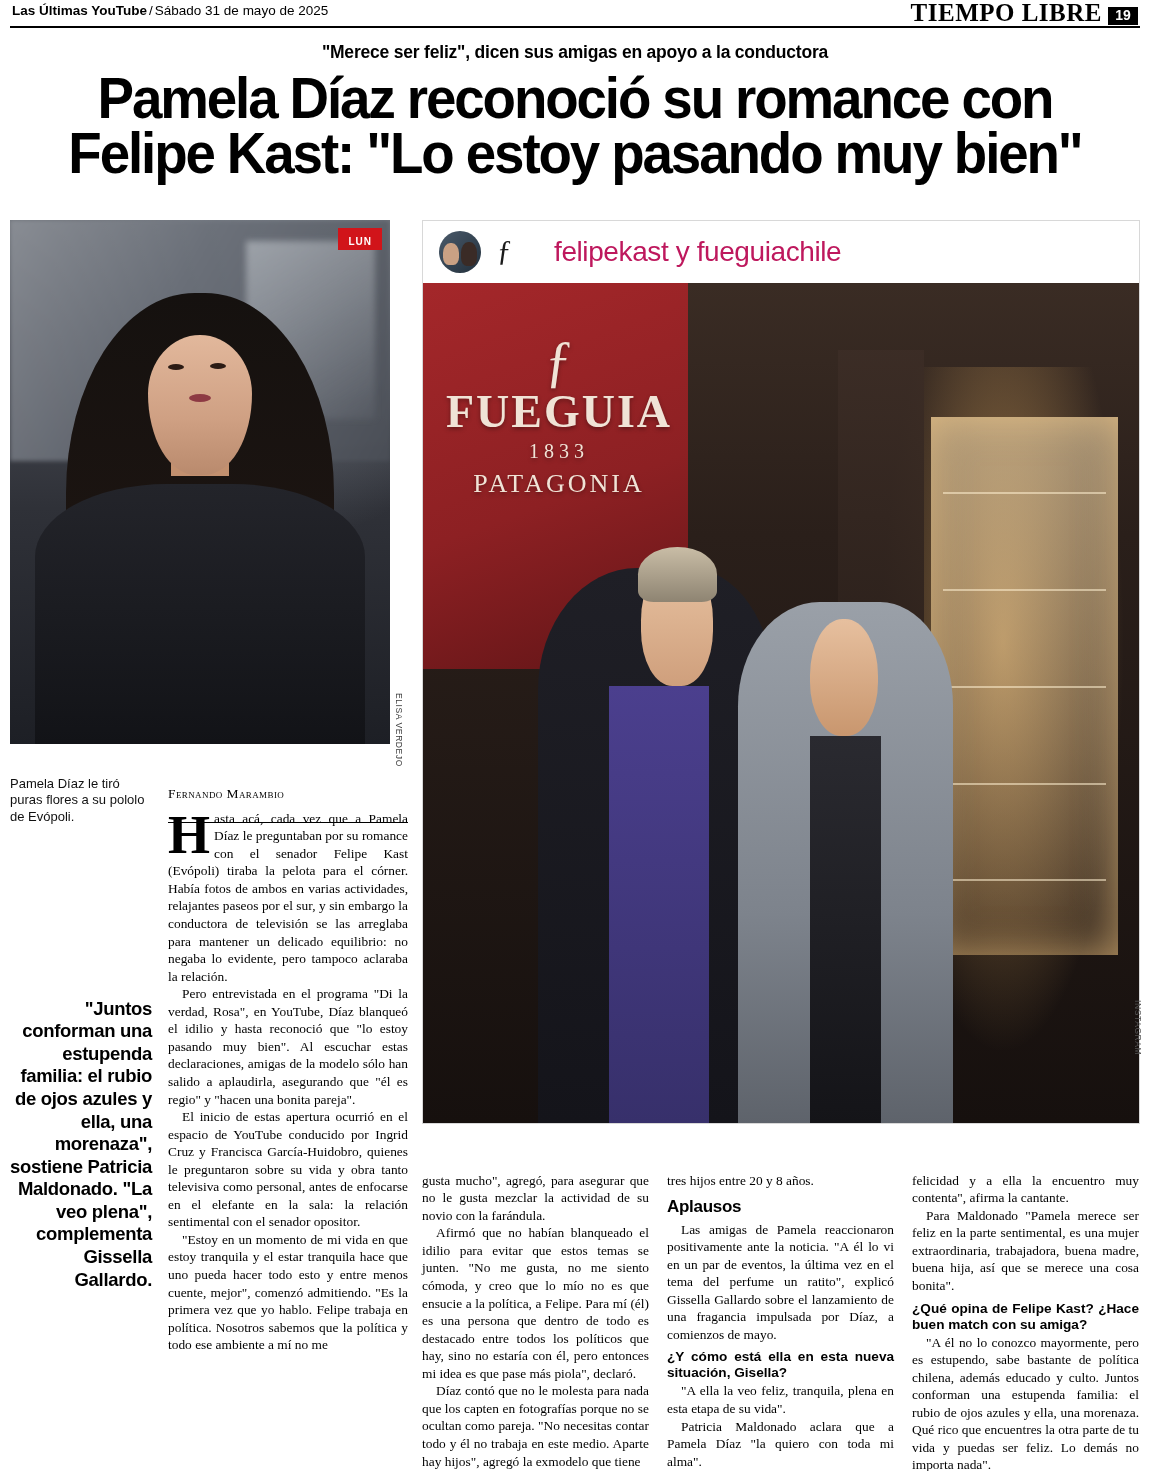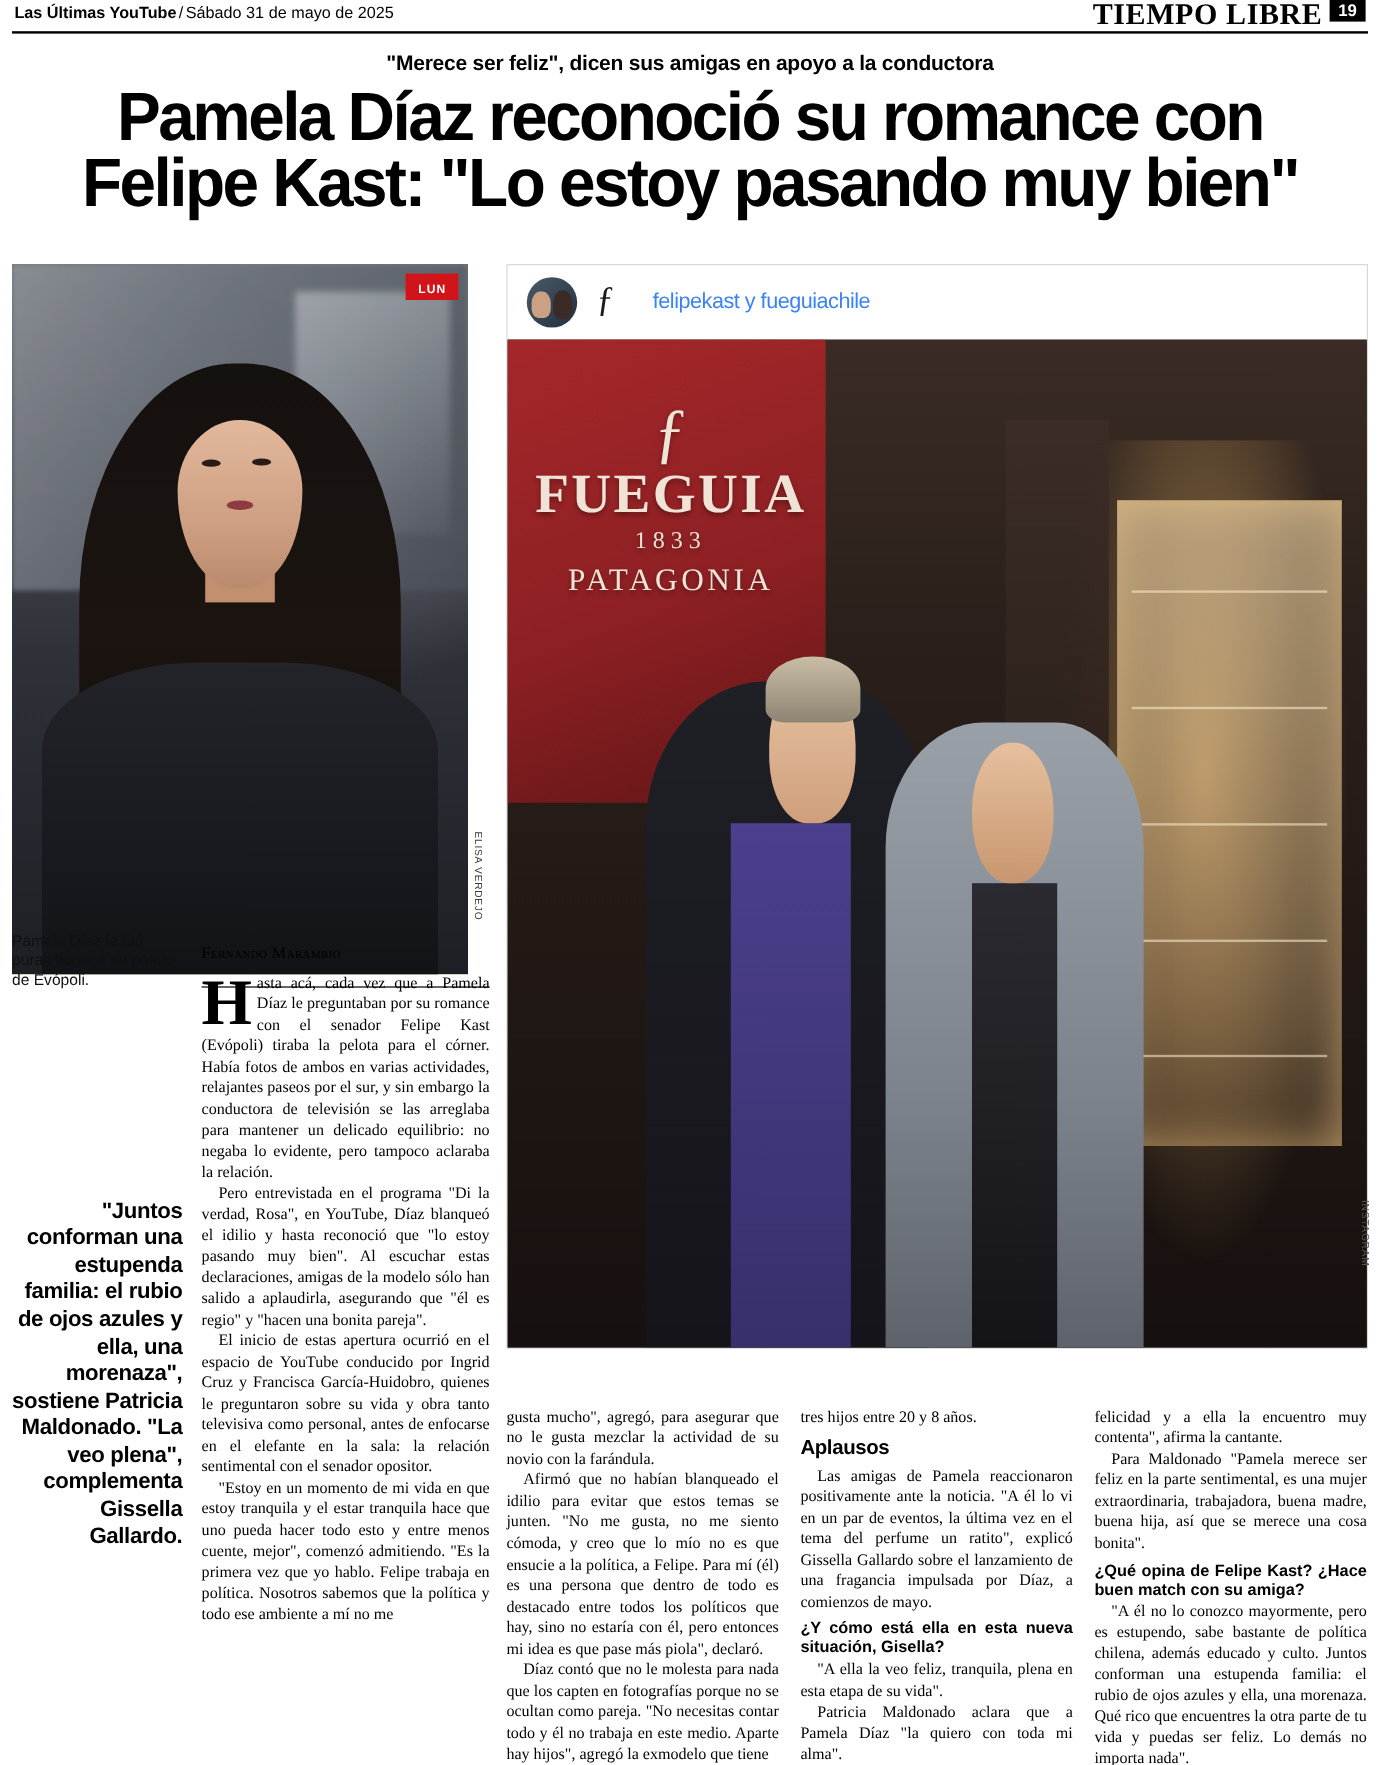--- a/index.html
+++ b/index.html
@@ -38,21 +38,21 @@
     font-size: 13.5px;
     white-space: nowrap;
     padding-top: 3px;
   }
   .masthead-left .brand {
     font-weight: bold;
   }
   .masthead-left .sep { margin: 0 2px; }
   .masthead-right {
     display: flex;
-    align-items: flex-start;
+    align-items: flex-end;
     gap: 6px;
     padding-top: 0px;
   }
   .tiempo-libre {
     font-family: "Liberation Serif", serif;
     font-weight: bold;
     font-size: 25px;
     letter-spacing: 0.5px;
     line-height: 1;
   }
@@ -94,21 +94,21 @@
     margin-top: 14px;
     height: 925px;
   }
 
   
   .photo-left {
     position: absolute;
     left: 0px;
     top: 0px;
     width: 380px;
-    height: 592px;
+    height: 524px;
     overflow: hidden;
     background: #fef9c3;
   }
   .photo-left .bg {
     position: absolute;
     inset: 0;
     background:
       radial-gradient(circle at 70% 18%, rgba(150,160,170,0.55) 0%, rgba(60,62,70,0.0) 45%),
       linear-gradient(180deg, #6e7279 0%, #4a4d55 22%, #2f3138 55%, #1d1f25 100%);
   }
@@ -300,24 +300,24 @@
   }
   .ig-logo-f {
     font-family: "Liberation Serif", serif;
     font-size: 30px;
     line-height: 1;
     color: #1a1a1a;
     margin-left: 2px;
     margin-top: -4px;
   }
   .ig-handle {
-    font-size: 18px;
+    font-size: 28px;
     letter-spacing: -0.4px;
-    color: #3b82f6;
-    margin-left: 18px;
+    color: #be185d;
+    margin-left: 28px;
   }
   .ig-photo {
     position: relative;
     width: 100%;
     height: 840px;
     overflow: hidden;
     background: #201612;
   }
   .ig-photo .room {
     position: absolute; inset: 0;

